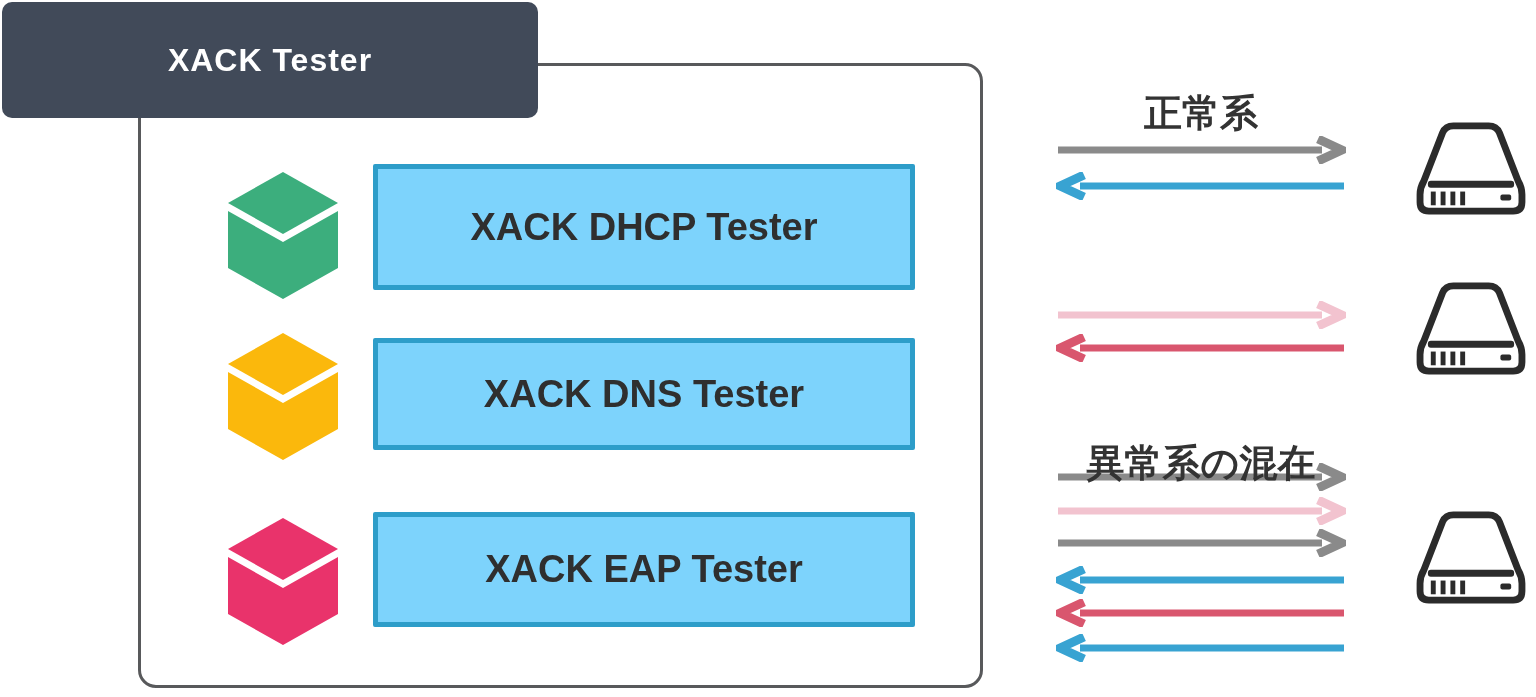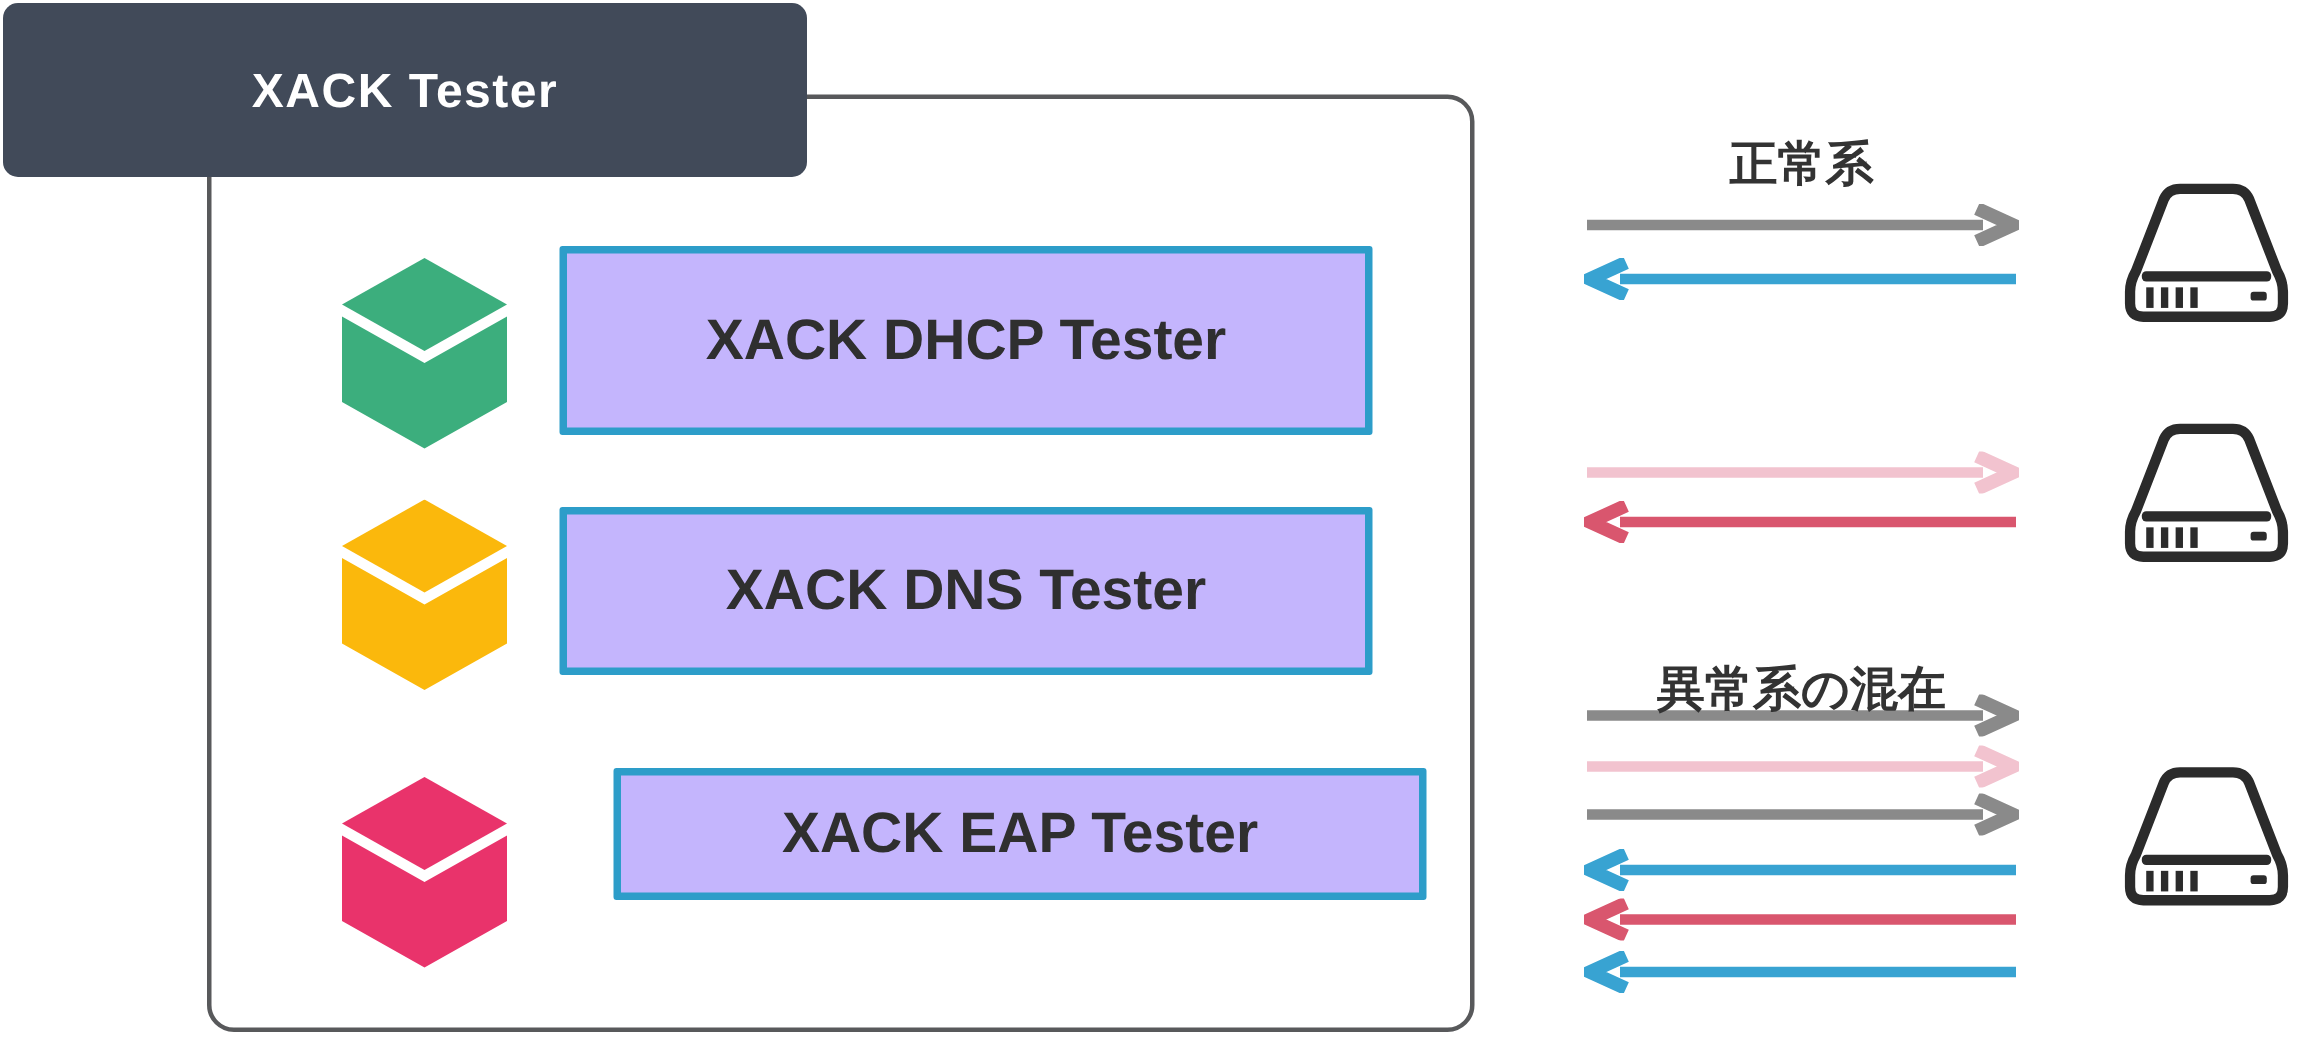--- a/index.html
+++ b/index.html
@@ -36,40 +36,40 @@
     display: flex;
     align-items: center;
     justify-content: center;
     z-index: 2;
     letter-spacing: 1px;
   }
 
   .cube { z-index: 3; }
 
   .tester-box {
-    background: #c4b5fd;
+    background: #7dd3fc;
     border: 5px solid #2d9dc9;
     box-sizing: border-box;
     border-radius: 2px;
     display: flex;
     align-items: center;
     justify-content: center;
     font-size: 38px;
     font-weight: 700;
     color: #2f2f2f;
     z-index: 3;
     width: 542px;
     left: 373px;
   }
 
   .flow-label {
     left: 1046px;
     width: 310px;
     text-align: center;
-    font-size: 32px;
+    font-size: 38px;
     font-weight: 700;
     color: #333333;
     z-index: 3;
     white-space: nowrap;
   }
 
   .server { z-index: 3; }
   .arrow-svg { position: absolute; z-index: 2; }
 </style>
 </head>
@@ -96,21 +96,21 @@
     <polygon points="0,39 55,70 110,39 110,96 55,127 0,96" fill="#fbb80c"></polygon>
   </svg>
   <div class="abs tester-box" style="top:338px; height:112px;">
     <span>XACK DNS Tester</span>
   </div>
 
   <svg class="abs cube" style="left:228px; top:518px;" width="110" height="128" viewBox="0 0 110 128">
     <polygon points="55,0 110,31 55,62 0,31" fill="#e9336b"></polygon>
     <polygon points="0,39 55,70 110,39 110,96 55,127 0,96" fill="#e9336b"></polygon>
   </svg>
-  <div class="abs tester-box" style="top:512px; height:88px;margin-left:36px;">
+  <div class="abs tester-box" style="top:512px; height:115px;">
     <span>XACK EAP Tester</span>
   </div>
 
   <div class="abs flow-label" style="top:88px;">正常系</div>
   <div class="abs flow-label" style="top:414px;margin-top:24px;">異常系の混在</div>
 
   <div id="arrow-layer">
       <svg class="arrow-svg" width="290" height="28" viewBox="0 0 290 28" style="left: 1056px; top: 136px;">
         <line x1="2" x2="266" y1="14" y2="14" stroke="#8a8a8a" stroke-width="7"></line>
         <path d="M 262 3 L 286 14 L 262 25" fill="none" stroke="#8a8a8a" stroke-width="9"></path>

